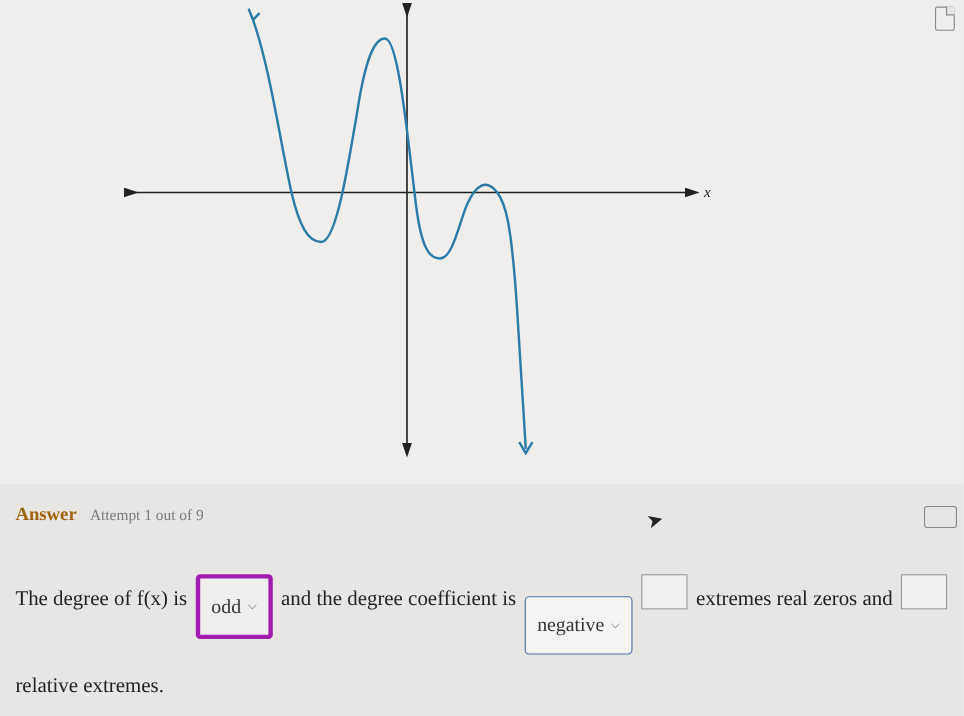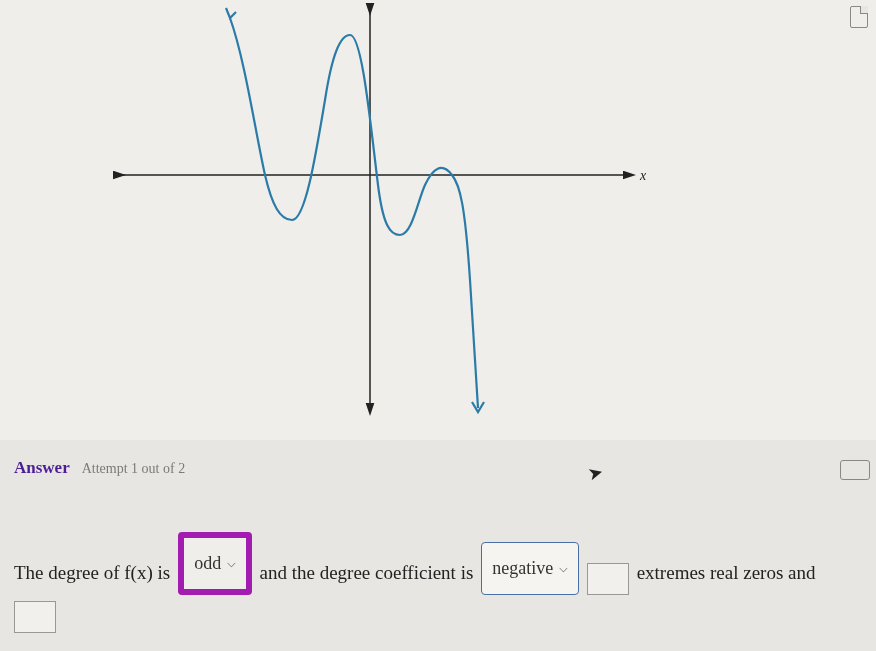--- a/index.html
+++ b/index.html
@@ -43,42 +43,42 @@
     }
     .answer-header {
       display: flex;
       align-items: baseline;
       gap: 12px;
       margin-bottom: 44px;
     }
     .answer-label {
       font-weight: bold;
       font-size: 17px;
-      color: #4c1d95;
+      color: #a16207;
     }
     .attempt-text {
       font-size: 14px;
       color: #7a7a78;
     }
     .sentence {
       font-size: 19px;
       color: #222;
       line-height: 2.4;
       display: flex;
       flex-wrap: wrap;
-      align-items: flex-end;
+      align-items: flex-start;
       gap: 6px 8px;
     }
     .dropdown {
       display: inline-flex;
       align-items: center;
       gap: 6px;
       padding: 4px 10px;
       background: #efeeeb;
-      border: 6px solid #a21caf;
+      border: 4px solid #a21caf;
       border-radius: 4px;
       font-size: 18px;
       color: #333;
       cursor: pointer;
     }
     .dropdown.focused {
       border: 1.5px solid #4a6fa5;
       background: #f5f4f1;
       margin-top: 20px;
     }
@@ -163,30 +163,31 @@
   <div class="axis-label x-label">x</div>
 </div>
 
 <div class="side-icon"></div>
 <div class="cursor-arrow">➤</div>
 <div class="keyboard-icon"></div>
 
 <div class="answer-section">
   <div class="answer-header">
     <span class="answer-label">Answer</span>
-    <span class="attempt-text">Attempt 1 out of 2</span>
+    <span class="attempt-text">Attempt 1 out of 9</span>
   </div>
   <div class="sentence">
     <span>The degree of f(x) is</span>
     <span class="dropdown">
       <span>odd</span>
       <span class="chevron">⌵</span>
     </span>
     <span>and the degree coefficient is</span>
     <span class="dropdown focused">
       <span>negative</span>
       <span class="chevron">⌵</span>
     </span>
     <span class="input-box"></span>
     <span>extremes real zeros and</span>
     <span class="input-box"></span>
+    <span>relative extremes.</span>
   </div>
 </div>
 
 </body></html>

